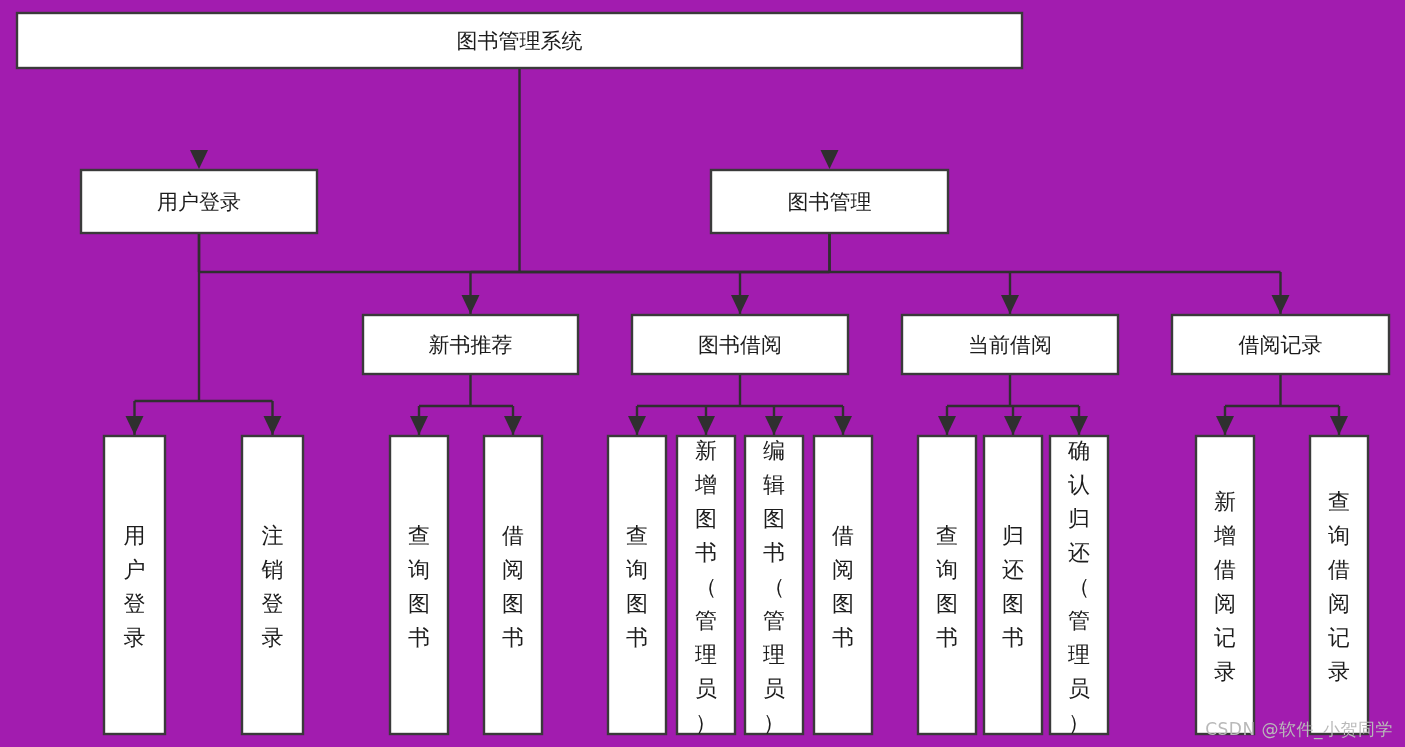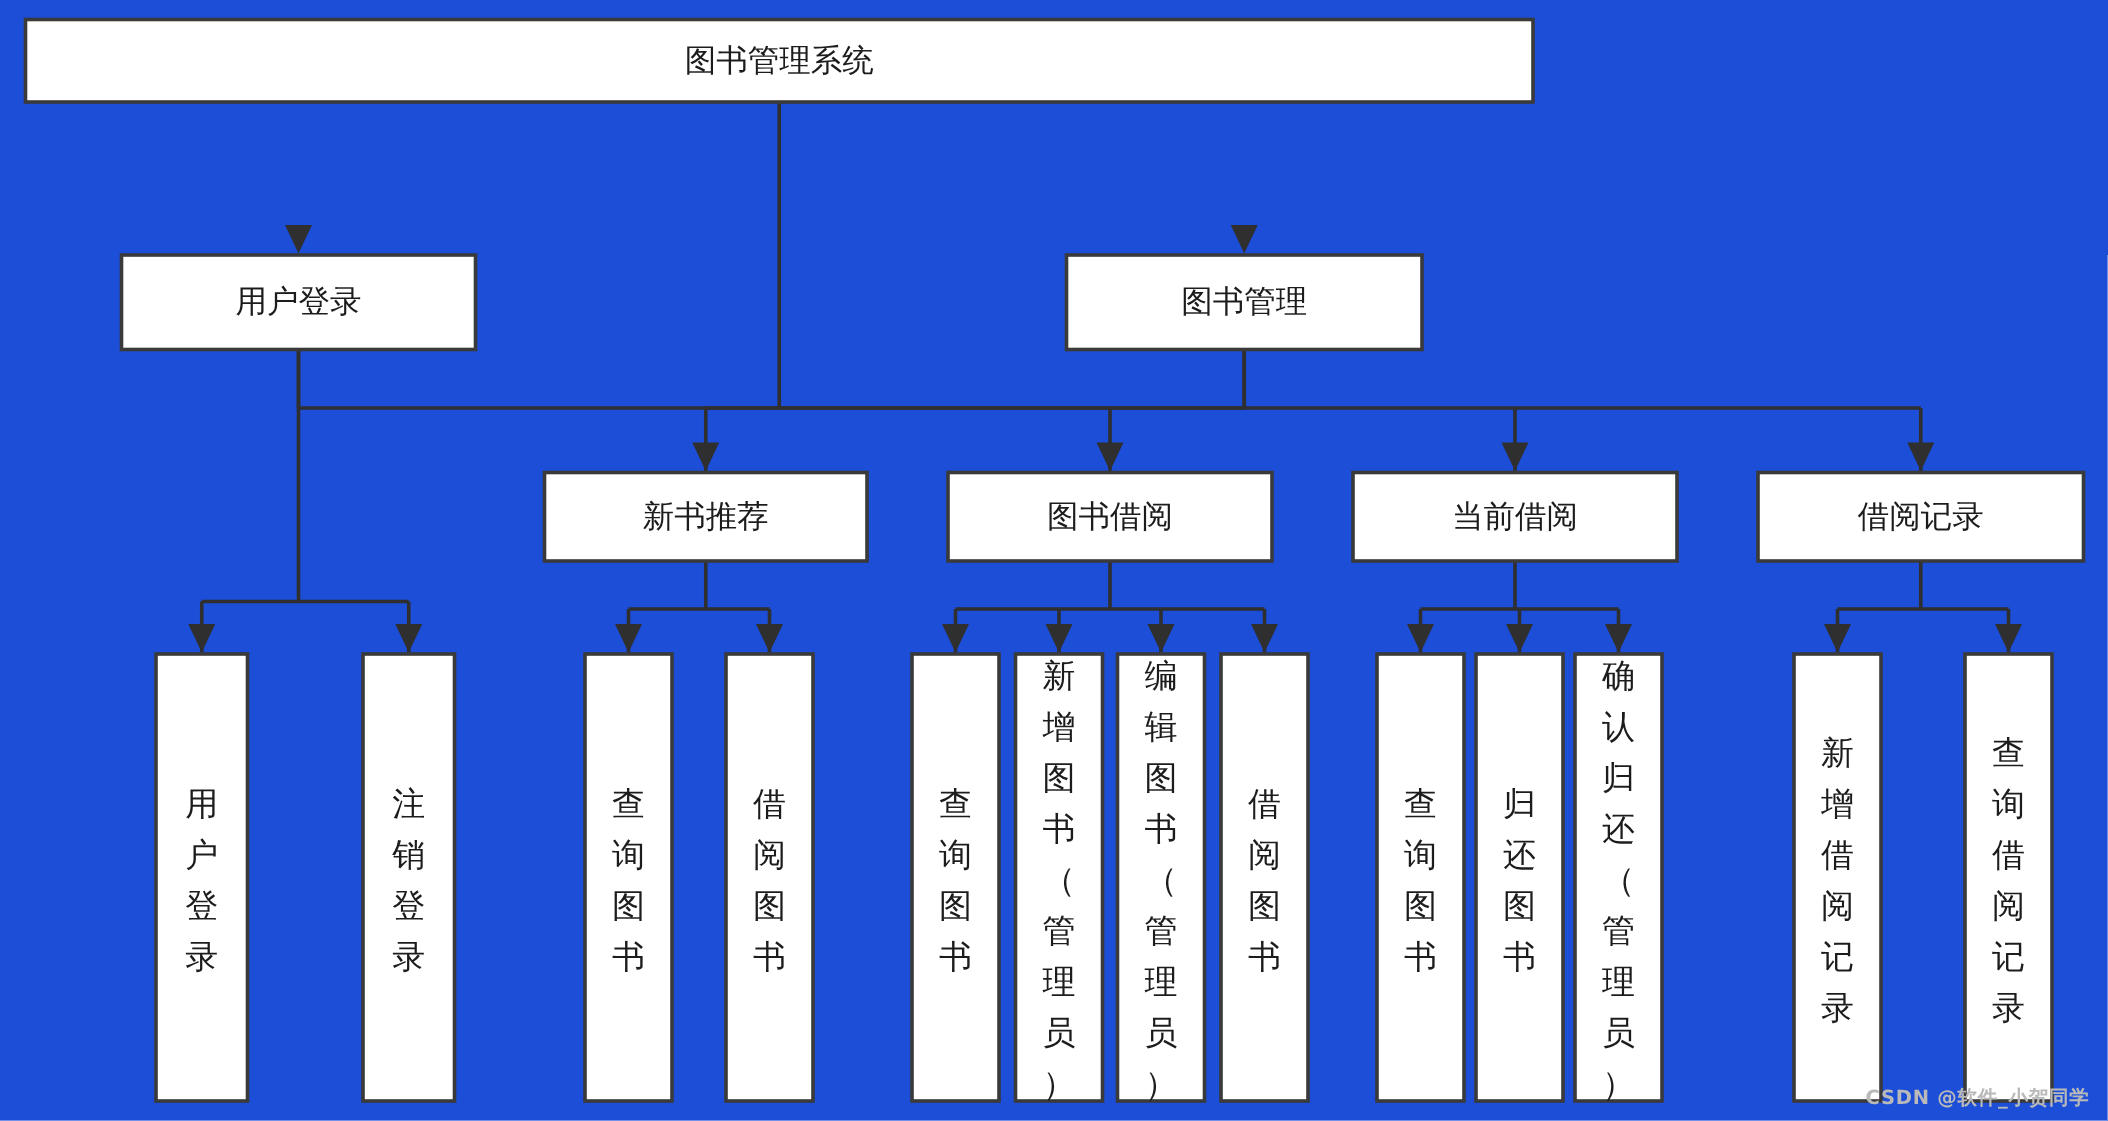--- a/index.html
+++ b/index.html
@@ -10,21 +10,21 @@
   body {
     width: 1405px;
     height: 747px;
     font-family: "DejaVu Sans", "Liberation Sans", sans-serif;
     overflow: hidden;
   }
   #diagram-root {
     position: relative;
     width: 1405px;
     height: 747px;
-    background: #1d4ed8;
+    background: #a21caf;
   }
   svg#tree-svg {
     position: absolute;
     left: 0;
     top: 0;
     width: 1405px;
     height: 747px;
     display: block;
   }
   .node-box {
@@ -53,26 +53,25 @@
   }
   .edge-arrow {
     fill: #2f2f2f;
     stroke: none;
   }
   .watermark {
     position: absolute;
     right: 12px;
     bottom: 6px;
     font-family: "DejaVu Sans", "Liberation Sans", sans-serif;
-    font-size: 13px;
+    font-size: 17px;
     color: #b9b9b9;
     letter-spacing: 0.5px;
     white-space: nowrap;
     user-select: none;
-    font-weight: bold;
   }
 </style>
 </head>
 <body>
 
 <div id="diagram-root">
   <svg id="tree-svg" viewBox="0 0 1405 747">
     <g id="edges-layer">
         <line x1="519.5" y1="68" x2="519.5" y2="272" class="edge-line"></line>
         <line x1="199" y1="272" x2="829.5" y2="272" class="edge-line"></line>

